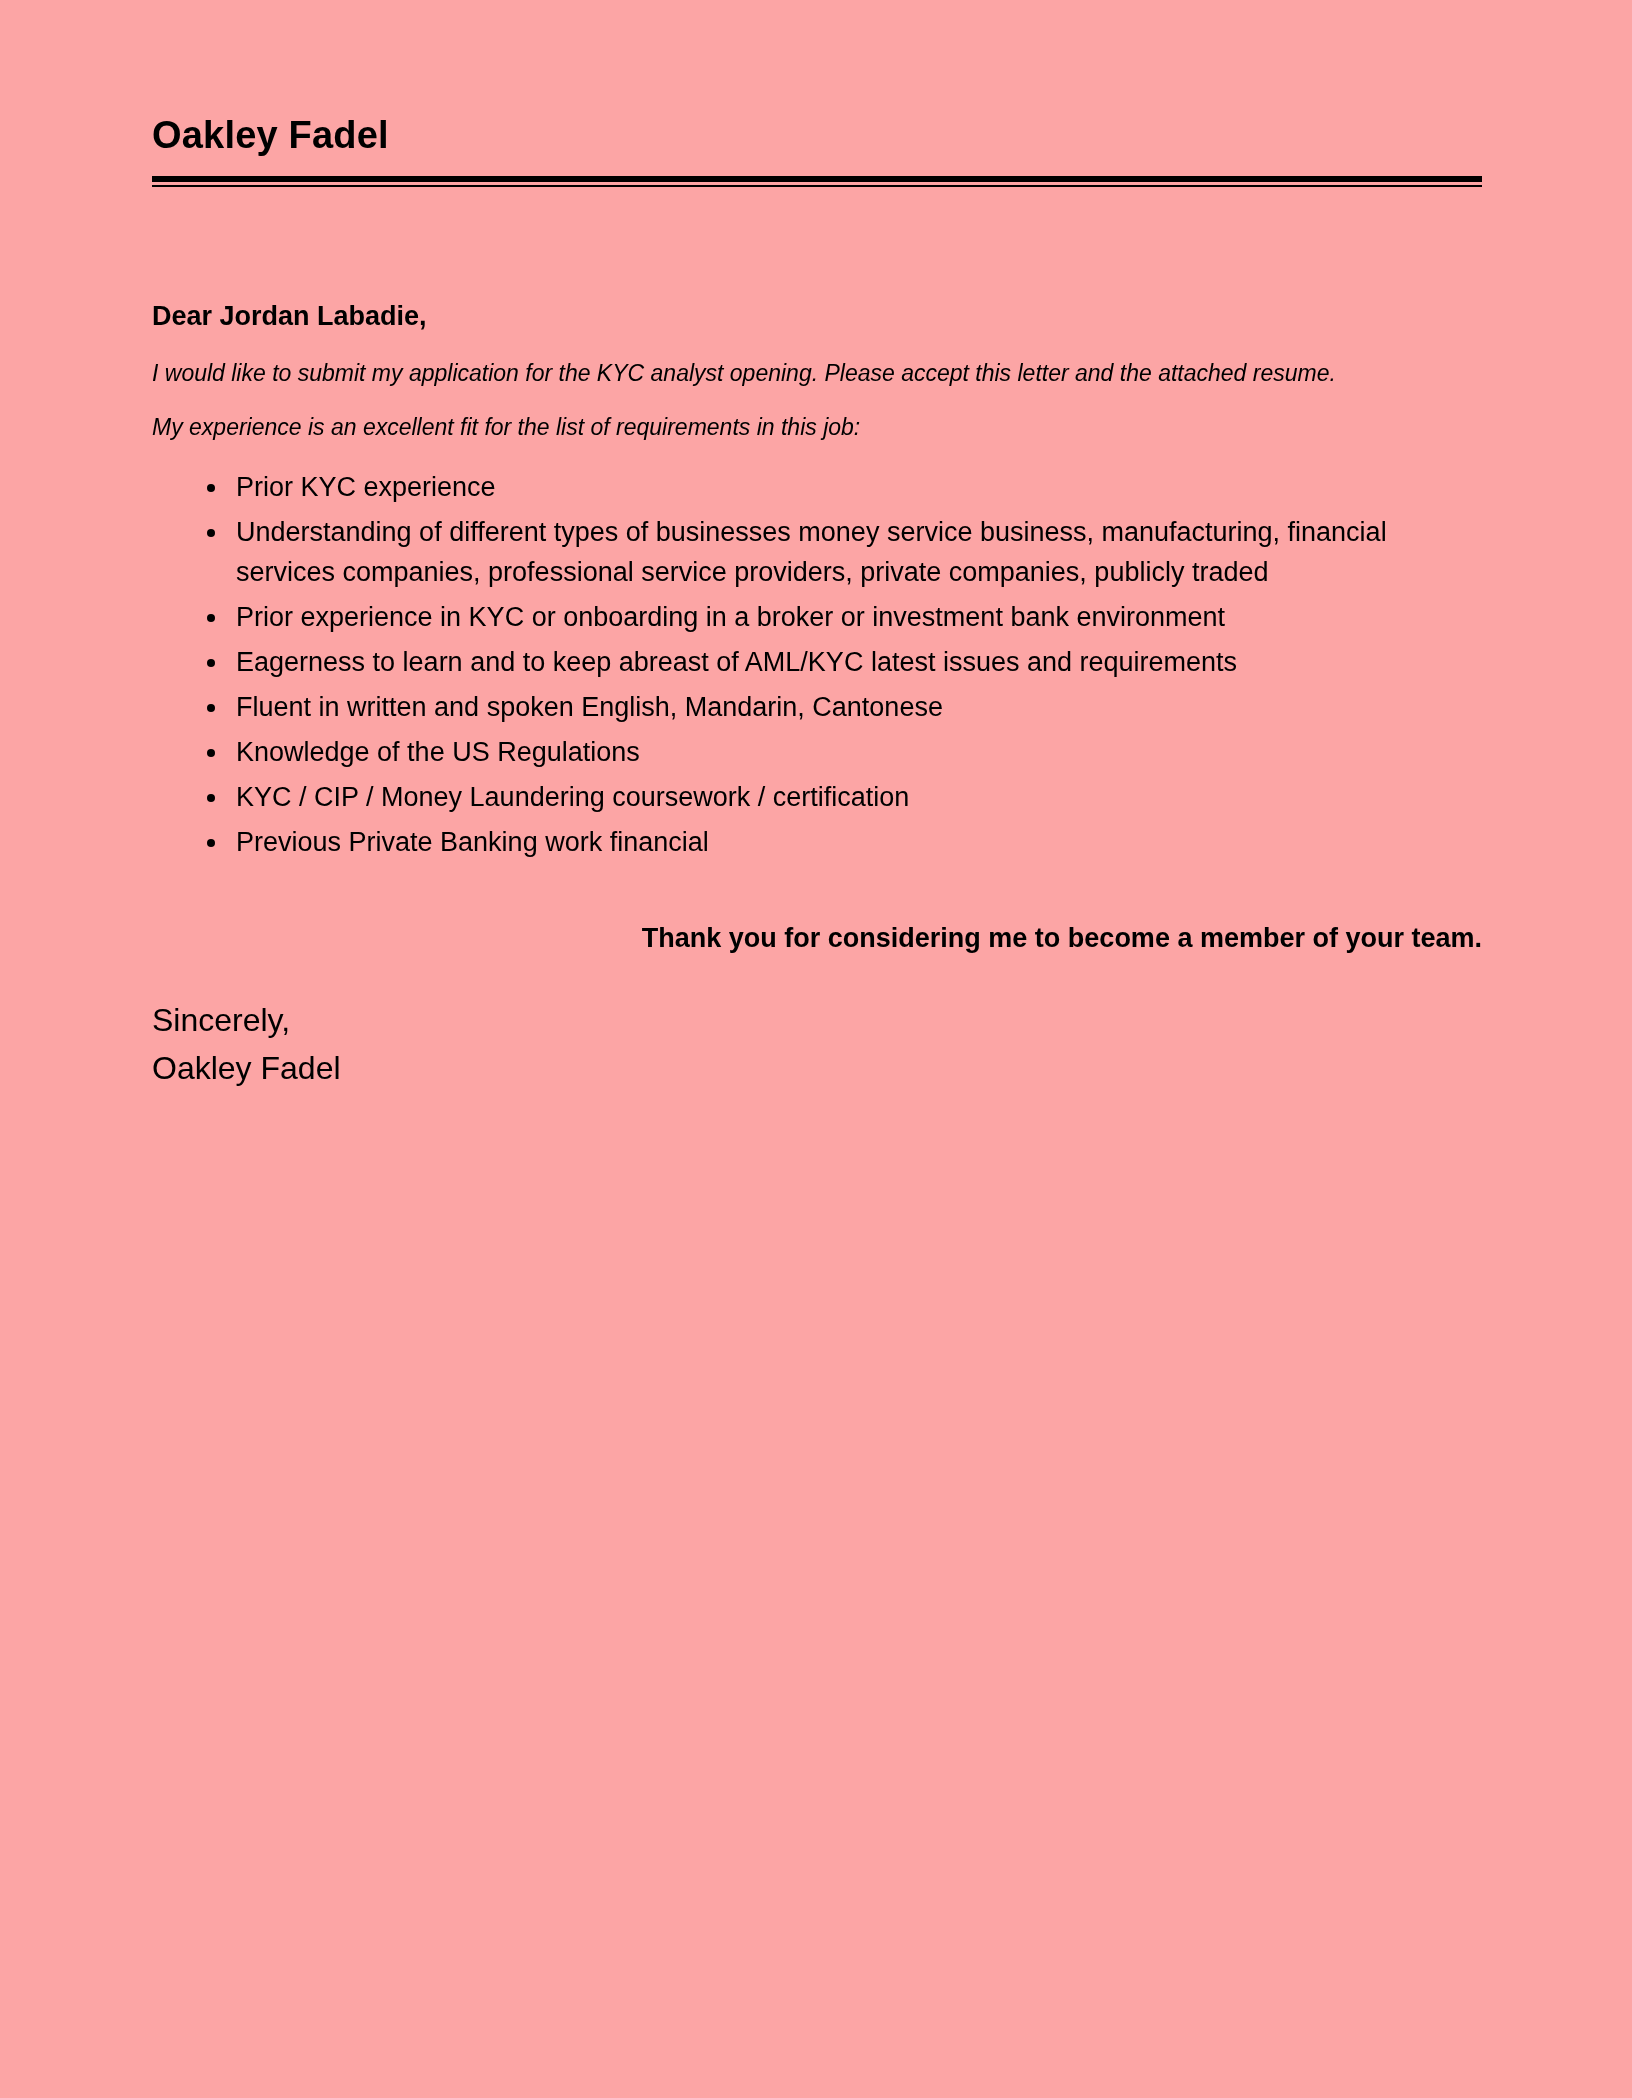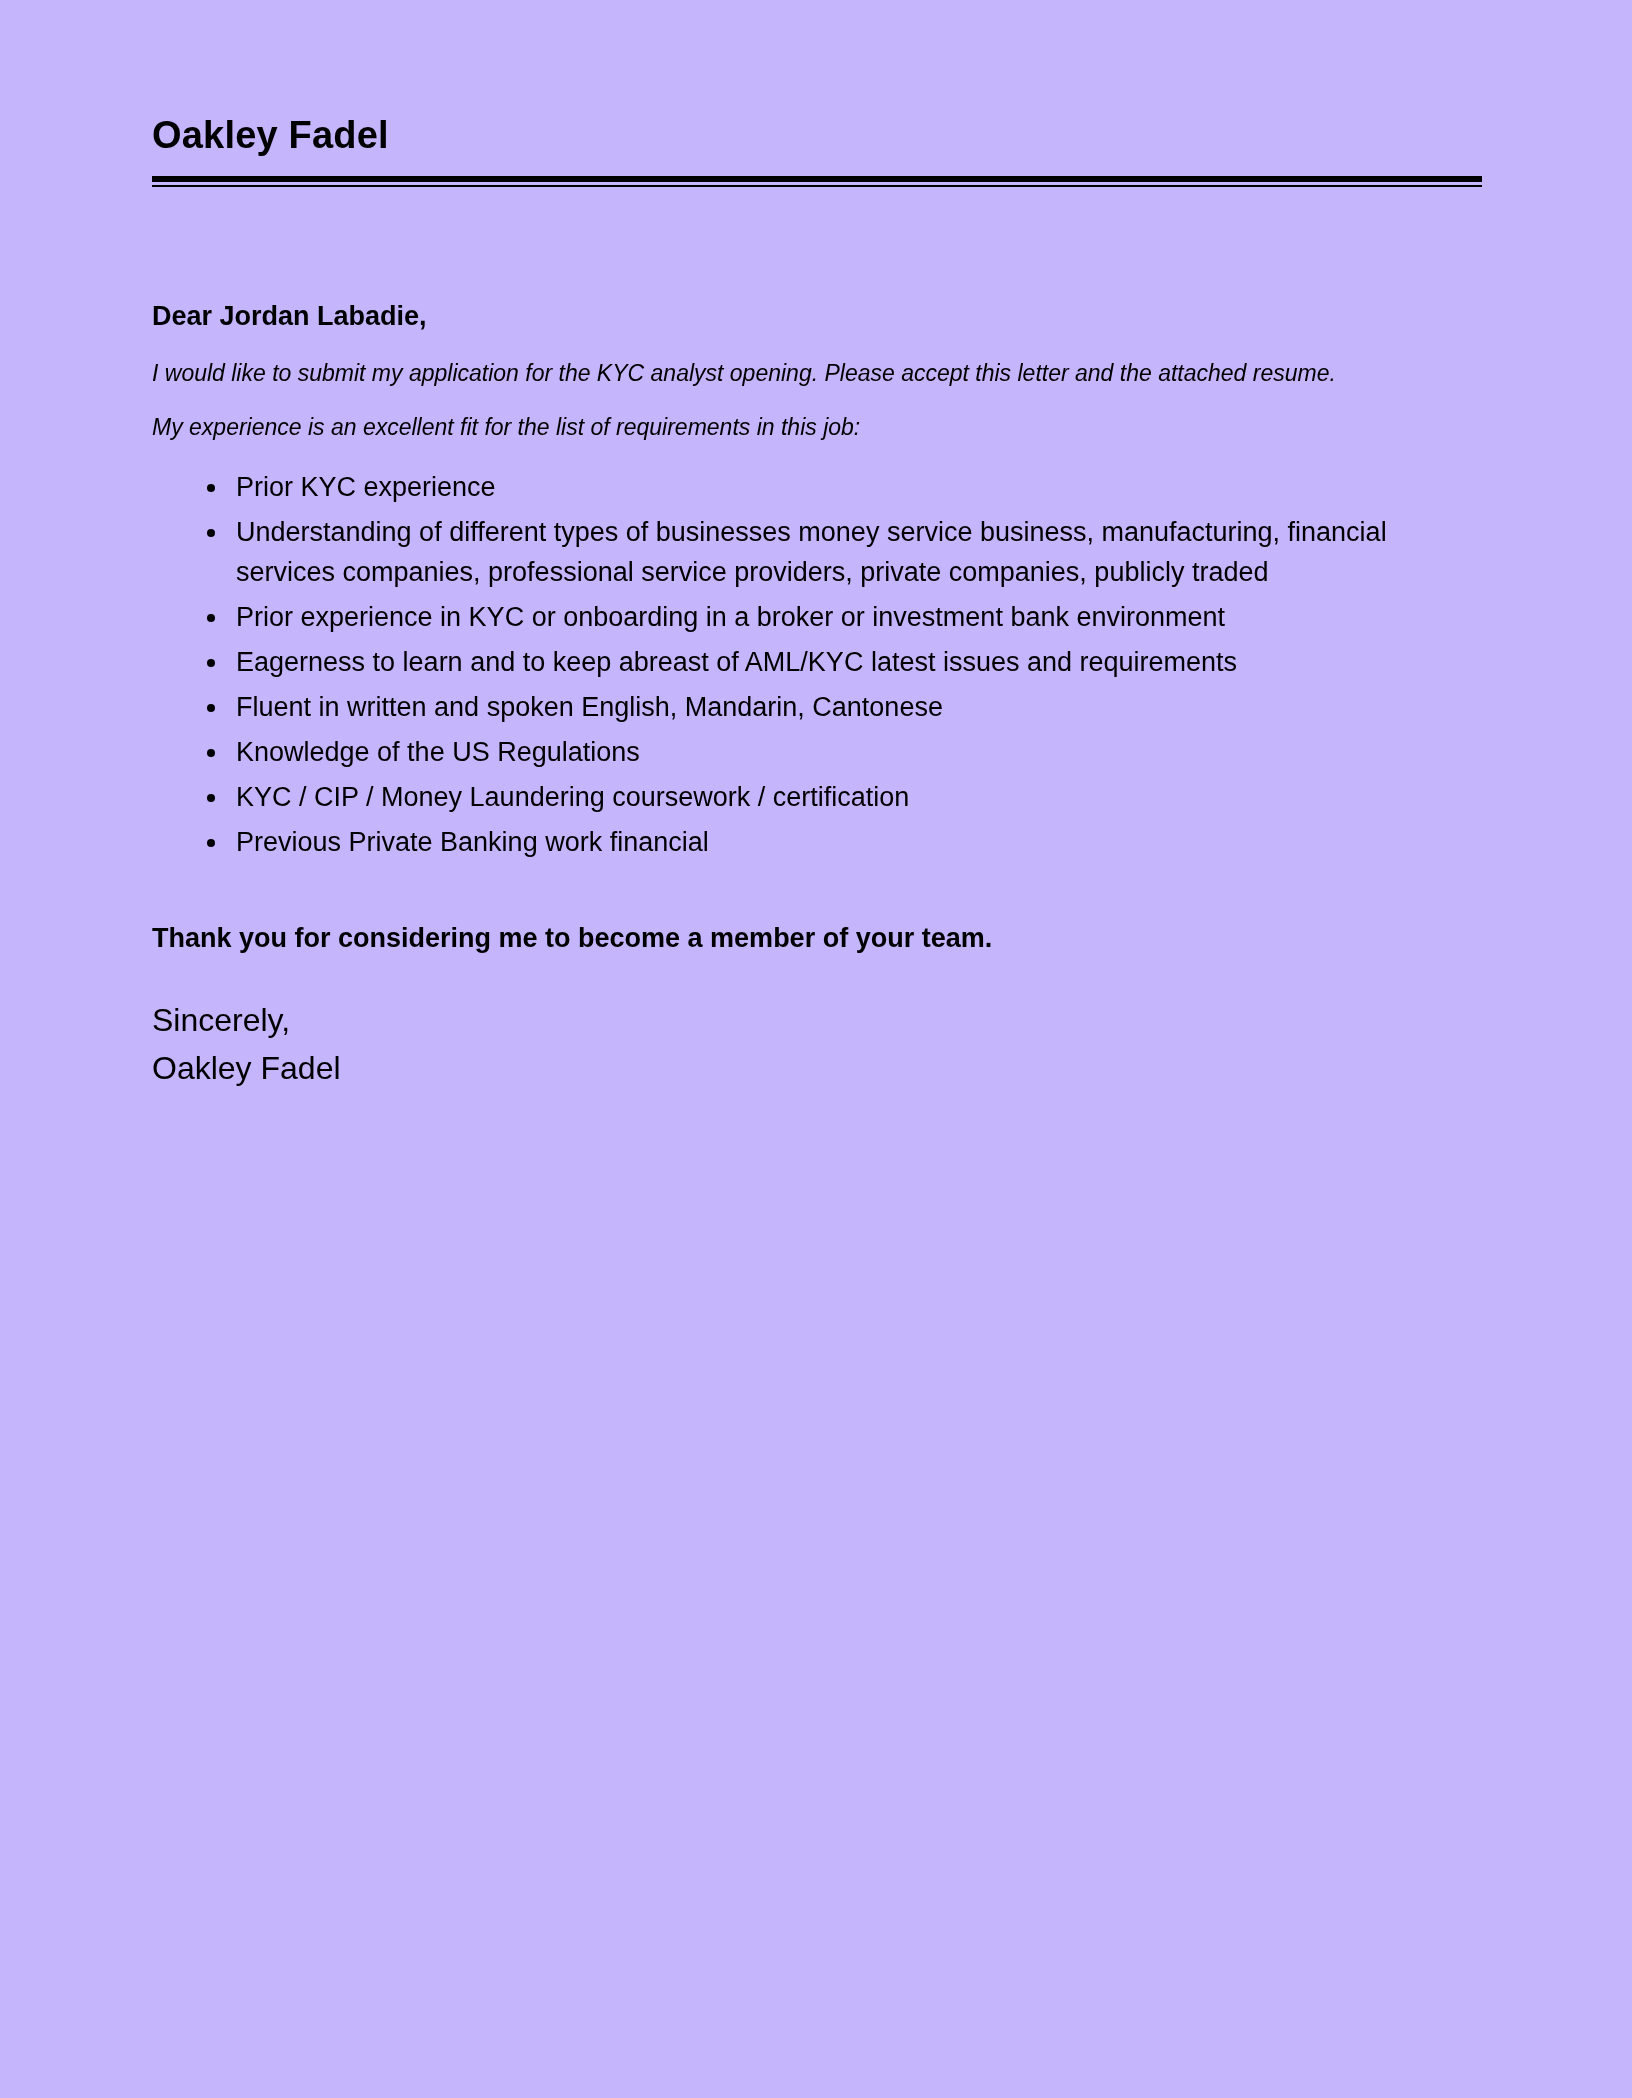--- a/index.html
+++ b/index.html
@@ -9,21 +9,21 @@
   }
 
   body {
     font-family: "Liberation Sans", "DejaVu Sans", sans-serif;
     color: #000000;
   }
 
   .page {
     width: 1632px;
     height: 2098px;
-    background: #c4b5fd;
+    background: #fca5a5;
     padding: 112px 150px 0 152px;
     position: relative;
   }
 
   .sender-name {
     font-size: 38px;
     font-weight: 700;
     line-height: 1.25;
     letter-spacing: 0.2px;
   }
@@ -68,20 +68,21 @@
   ul.requirements li {
     padding-left: 6px;
     margin-bottom: 6px;
   }
 
   .closing-statement {
     margin-top: 56px;
     font-size: 27px;
     font-weight: 700;
     line-height: 1.45;
+    text-align: right;
   }
 
   .signoff-block {
     margin-top: 38px;
     font-size: 32px;
     font-weight: 400;
     line-height: 1.5;
   }
 </style>
 </head>

